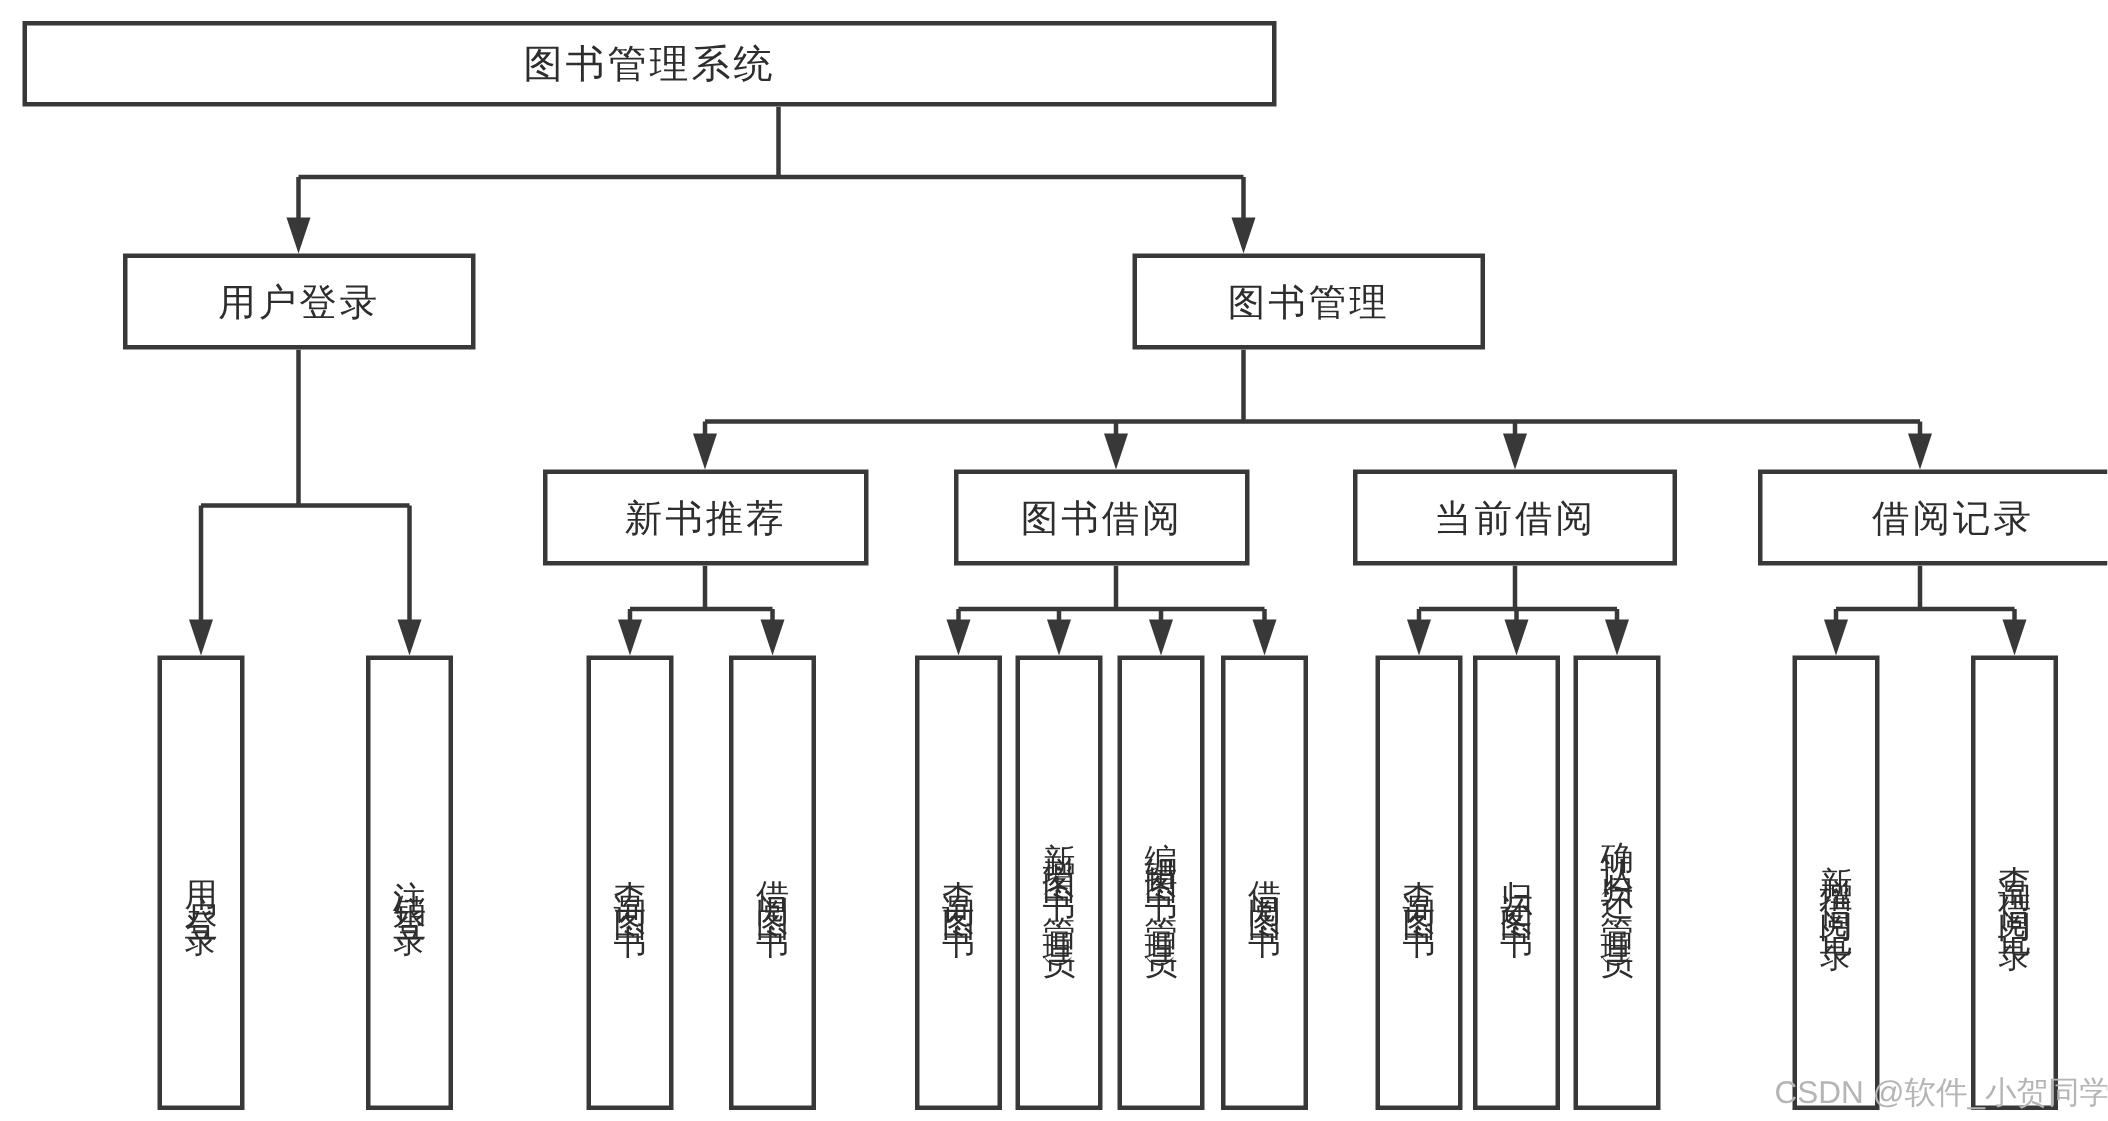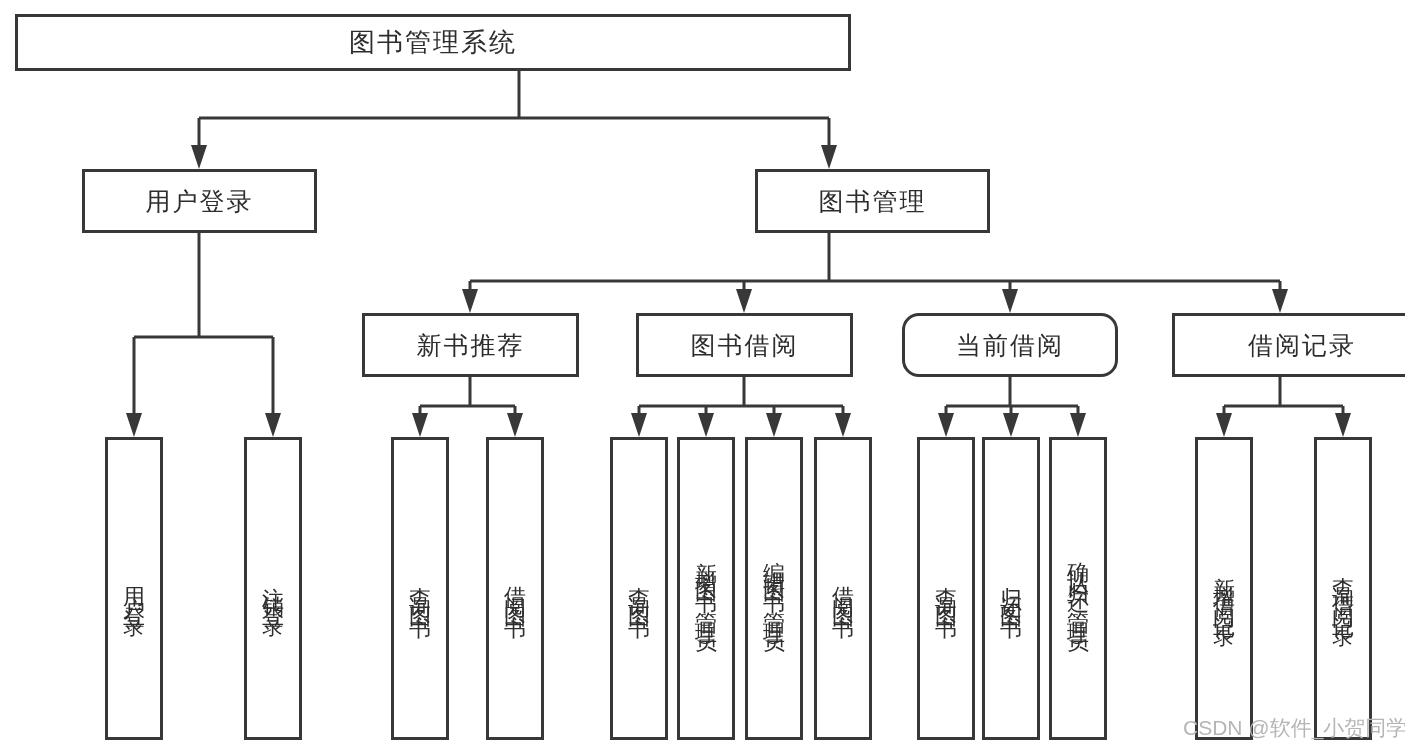--- a/index.html
+++ b/index.html
@@ -103,24 +103,24 @@
   <div class="box lvl" style="left:82px;top:169px;width:235px;">
     <span class="hlabel">用户登录</span>
   </div>
   <div class="box lvl" style="left:712px;top:169px;width:235px;margin-left:43px;">
     <span class="hlabel">图书管理</span>
   </div>
 
   <div class="box lvl" style="left:362px;top:313px;width:217px;justify-content:center;">
     <span class="hlabel">新书推荐</span>
   </div>
-  <div class="box lvl" style="left:636px;top:313px;width:217px;">
+  <div class="box lvl" style="left:636px;top:313px;width:197px;">
     <span class="hlabel">图书借阅</span>
   </div>
-  <div class="box lvl" style="left:902px;top:313px;width:216px;border-radius:17px;">
+  <div class="box lvl" style="left:902px;top:313px;width:216px;">
     <span class="hlabel">当前借阅</span>
   </div>
   <div class="box lvl" style="left:1172px;top:313px;width:260px;align-items:center;">
     <span class="hlabel">借阅记录</span>
   </div>
 
   <div class="box leaf" style="left:105px;">
     <span class="vlabel">用户登录</span>
   </div>
   <div class="box leaf" style="left:244px;">

